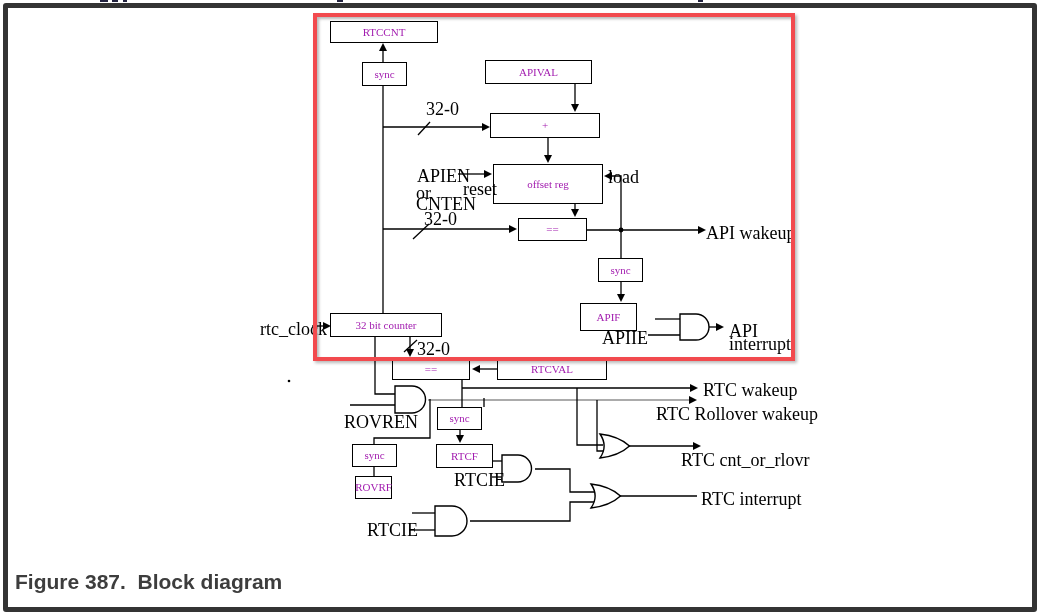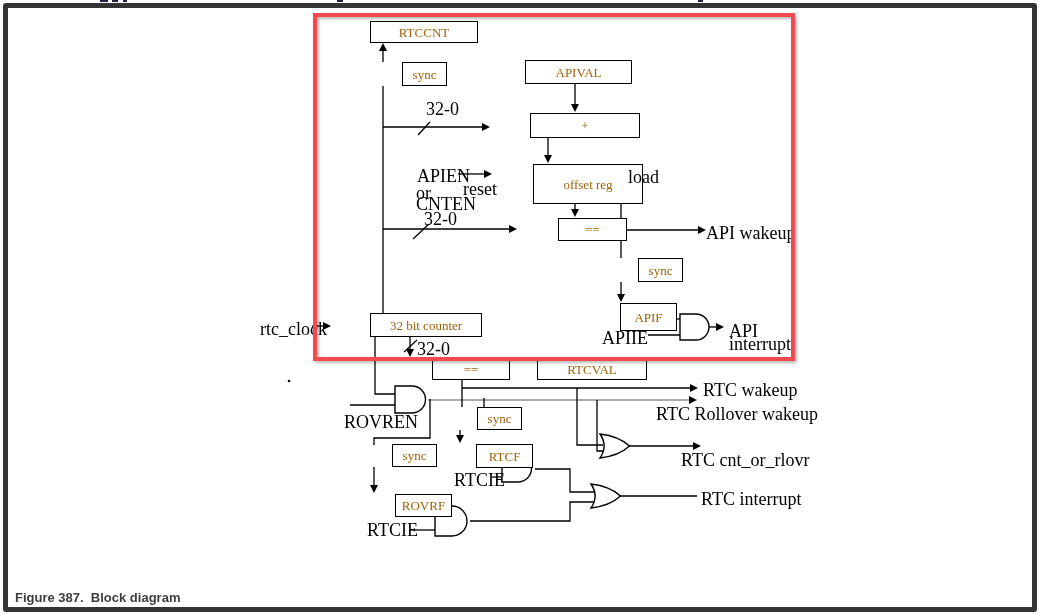--- a/index.html
+++ b/index.html
@@ -8,31 +8,31 @@
   
   #frame{position:absolute;left:3px;top:3px;width:1034px;height:609px;
          border:5px solid #343434;border-radius:3px;box-sizing:border-box;z-index:5;pointer-events:none;}
   
   #red-box{position:absolute;left:313px;top:13px;width:482px;height:348px;box-sizing:border-box;
            border:4px solid #f24a4e;z-index:4;pointer-events:none;
            box-shadow:2px 2px 3px rgba(0,0,0,.28), inset 2px 2px 3px rgba(0,0,0,.28);}
   
   .box{position:absolute;background:#fff;border:1.5px solid #000;box-sizing:border-box;
        display:flex;align-items:center;justify-content:center;
-       font-size:13px;color:#a16207;z-index:2;line-height:1;margin-left:40px;}
+       font-size:11px;color:#a21caf;z-index:2;line-height:1;}
   
   .lbl{position:absolute;font-size:18px;color:#000;white-space:nowrap;z-index:3;line-height:1.05;}
   #wire-layer{position:absolute;left:0;top:0;z-index:1;}
   #wire-layer line, #wire-layer polyline{stroke:#000;stroke-width:1.3;fill:none;}
   #wire-layer .gray-wire{stroke:#8f8f8f;stroke-width:1.7;}
   #wire-layer .arrow{fill:#000;stroke:none;}
   #wire-layer .gate{fill:#fff;stroke:#000;stroke-width:1.4;}
   #wire-layer .dot{fill:#000;stroke:none;}
-  #caption{position:absolute;left:15px;top:590px;z-index:3;
-           font-family:"Liberation Sans", sans-serif;font-size:13px;font-weight:700;
+  #caption{position:absolute;left:15px;top:570px;z-index:3;
+           font-family:"Liberation Sans", sans-serif;font-size:21px;font-weight:700;
            color:#3d3d3d;white-space:pre;}
   .crop-artifact{position:absolute;top:0;height:2px;background:#23233f;z-index:6;}
 </style>
 </head>
 <body>
 
 <div id="canvas">
 
   <svg id="wire-layer" width="1040" height="615">
 
@@ -135,30 +135,30 @@
   <div class="box" style="left:493px;top:164px;width:110px;height:40px">offset reg</div>
   <div class="box" style="left:518px;top:218px;width:69px;height:23px">==</div>
   <div class="box" style="left:598px;top:258px;width:45px;height:24px">sync</div>
   <div class="box" style="left:580px;top:303px;width:57px;height:28px">APIF</div>
   <div class="box" style="left:330px;top:313px;width:112px;height:24px">32 bit counter</div>
   <div class="box" style="left:392px;top:358px;width:78px;height:22px">==</div>
   <div class="box" style="left:497px;top:358px;width:110px;height:22px">RTCVAL</div>
   <div class="box" style="left:437px;top:407px;width:45px;height:23px">sync</div>
   <div class="box" style="left:436px;top:444px;width:57px;height:24px">RTCF</div>
   <div class="box" style="left:352px;top:444px;width:45px;height:23px">sync</div>
-  <div class="box" style="left:355px;top:494px;width:57px;height:23px">ROVRF</div>
+  <div class="box" style="left:355px;top:476px;width:37px;height:23px">ROVRF</div>
 
   <div class="lbl" style="left:426px;top:100px">32-0</div>
   <div class="lbl" style="left:424px;top:210px">32-0</div>
   <div class="lbl" style="left:417px;top:340px">32-0</div>
   <div class="lbl" style="left:417px;top:167px">APIEN</div>
   <div class="lbl" style="left:416px;top:184px">or</div>
   <div class="lbl" style="left:416px;top:195px">CNTEN</div>
   <div class="lbl" style="left:463px;top:180px">reset</div>
-  <div class="lbl" style="left:628px;top:168px">load</div>
+  <div class="lbl" style="left:608px;top:168px">load</div>
   <div class="lbl" style="left:706px;top:224px">API wakeup</div>
   <div class="lbl" style="left:602px;top:329px">APIIE</div>
   <div class="lbl" style="left:729px;top:322px">API</div>
   <div class="lbl" style="left:729px;top:335px">interrupt</div>
   <div class="lbl" style="left:260px;top:320px">rtc_clock</div>
   <div class="lbl" style="left:344px;top:413px">ROVREN</div>
   <div class="lbl" style="left:703px;top:381px">RTC wakeup</div>
   <div class="lbl" style="left:656px;top:405px">RTC Rollover wakeup</div>
   <div class="lbl" style="left:681px;top:451px">RTC cnt_or_rlovr</div>
   <div class="lbl" style="left:701px;top:490px">RTC interrupt</div>

